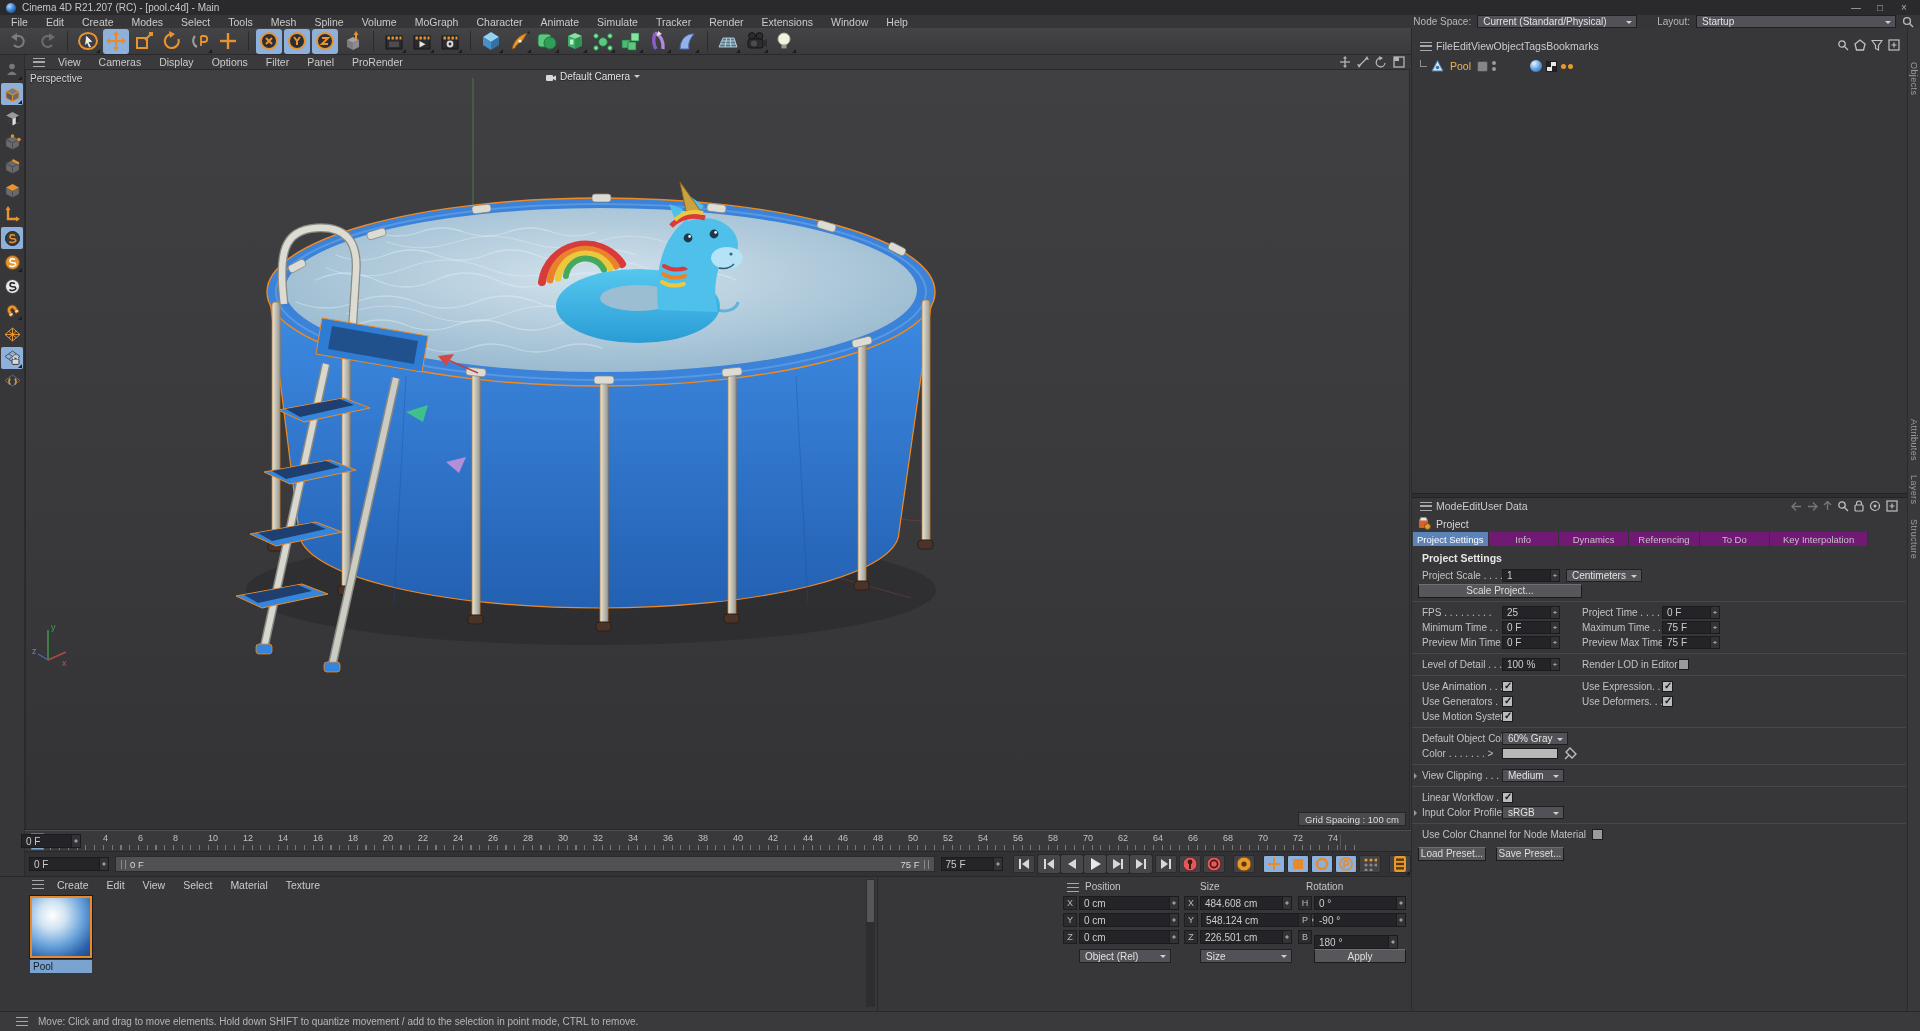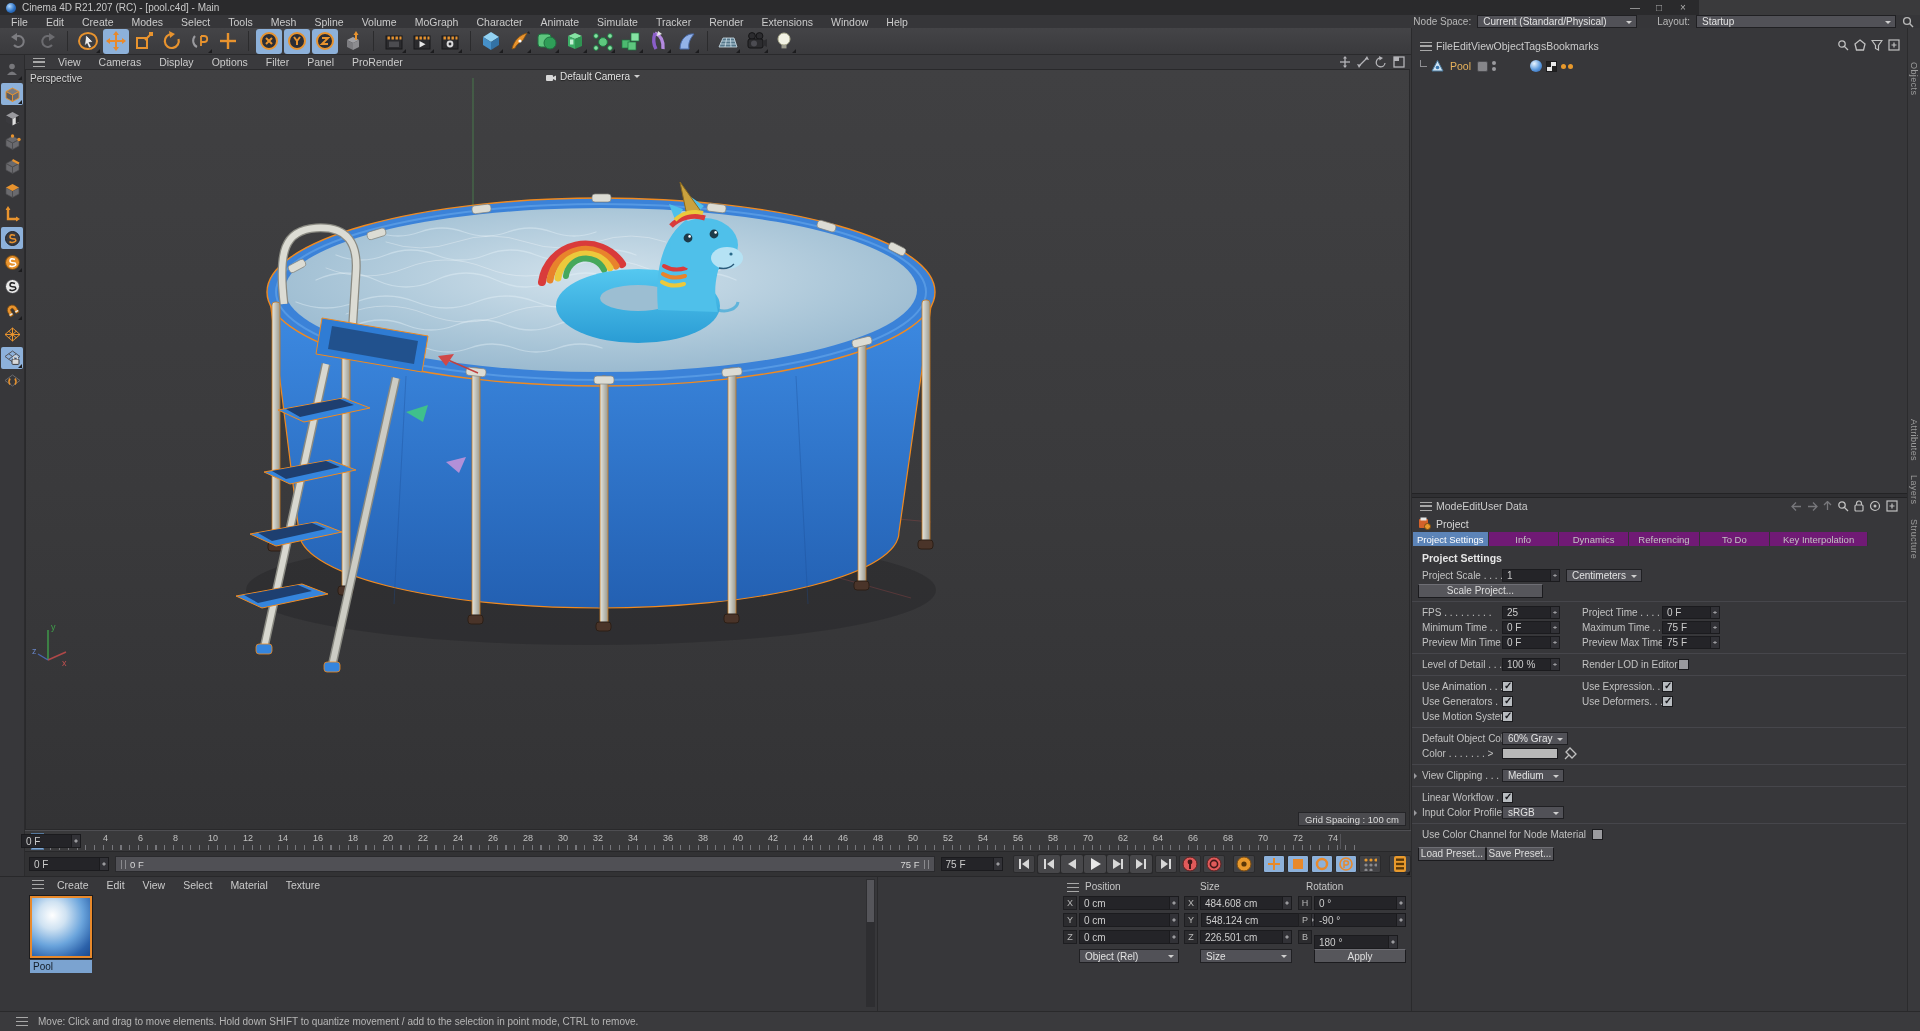--- a/index.html
+++ b/index.html
@@ -1,20 +1,20 @@
 <!DOCTYPE html>
 <html><head>
 <meta charset="utf-8">
 <style>
 *{margin:0;padding:0;box-sizing:border-box}
 html,body{background:#1e1e20}
 body{font-family:"Liberation Sans",sans-serif}
 #app{position:relative;width:1920px;height:1031px;background:#3a3a3c;color:#c6c6c6;font-size:11px;overflow:hidden}
 
-.titlebar{position:absolute;left:0;top:0;width:1699px;height:15px;background:#2a2a2c;display:flex;align-items:center;gap:6px;padding:0 6px;font-size:10px;color:#c8c8c8}
+.titlebar{position:absolute;left:0;top:0;width:1920px;height:15px;background:#2a2a2c;display:flex;align-items:center;gap:6px;padding:0 6px;font-size:10px;color:#c8c8c8}
 .c4dlogo{width:10px;height:10px;border-radius:50%;background:radial-gradient(circle at 35% 32%,#aed8ff,#2e72c4 55%,#16488a)}
 .wctl{margin-left:auto;display:flex;gap:4px}
 .wbtn{width:20px;text-align:center;color:#aeaeae;font-size:10px;line-height:14px}
 
 .menubar{position:absolute;left:0;top:15px;width:1920px;height:13px;background:#363639;display:flex;align-items:center;padding-left:2px;font-size:10.5px;color:#cbcbcb}
 .menubar .mi,.vpmenu .mi,.pmenu .mi{padding:0 9px;white-space:nowrap}
 .mbright{margin-left:auto;display:flex;align-items:center;gap:6px;padding-right:6px;font-size:10px;color:#b8b8b8}
 .dd{height:13px;background:#515157;border:1px solid #202023;display:flex;align-items:center;padding:0 15px 0 5px;font-size:10px;color:#e2e2e2;position:relative;white-space:nowrap}
 .dd::after{content:"";position:absolute;right:4px;top:5px;border:3px solid transparent;border-top-color:#cfcfcf}
 
@@ -954,21 +954,21 @@
     <div class="fld cfld" style="left:436px;top:36px;width:92px">
         <span class="val">-90 °</span>
         <span class="spin"></span>
       </div>
     <span class="axl" style="left:420px;top:53px">B</span>
     <div class="fld cfld" style="left:436px;top:58px;width:84px">
         <span class="val">180 °</span>
         <span class="spin"></span>
       </div>
 
-    <span class="dd cdd" style="left:201px;top:72px;width:100px">
+    <span class="dd cdd" style="left:201px;top:72px;width:92px">
         <span>Object (Rel)</span>
       </span>
     <span class="dd cdd" style="left:322px;top:72px;width:92px">
         <span>Size</span>
       </span>
     <div class="pbtn" style="position:absolute;left:436px;top:72px;width:92px">Apply</div>
   </div>
 
   <div class="statusbar">
     <span class="ham"></span>
@@ -1089,21 +1089,21 @@
               <span class="fld">
                 <span class="val">1</span>
                 <span class="spin"></span>
               </span>
             </span>
           <span class="dd" style="width:76px;margin-left:6px">
               <span>Centimeters</span>
             </span>
         </div>
         <div class="arow">
-            <div class="pbtn" style="width:125px;margin-left:-4px">Scale Project...</div>
+            <div class="pbtn" style="width:164px;margin-left:-4px">Scale Project...</div>
           </div>
         <div class="adiv"></div>
 
         <div class="arow">
           <span class="albl">FPS . . . . . . . . .</span>
           <span class="afld">
               <span class="fld">
                 <span class="val">25</span>
                 <span class="spin"></span>
               </span>
@@ -1217,21 +1217,21 @@
             </span>
         </div>
         <div class="adiv"></div>
 
         <div class="arow">
           <span style="margin-right:6px">Use Color Channel for Node Material</span>
           <span class="cb"></span>
         </div>
         <div class="arow" style="margin-top:6px">
           <div class="pbtn" style="width:68px;margin-left:-4px">Load Preset...</div>
-          <div class="pbtn" style="width:68px;">Save Preset...</div>
+          <div class="pbtn" style="width:68px;margin-left:10px">Save Preset...</div>
         </div>
       </div>
     </div>
 
     <div class="vstrip">
       <span class="vtab" style="margin-top:34px">Objects</span>
       <span class="vgap"></span>
       <span style="display:flex;flex-direction:column;align-items:center">
           <span class="vtab">Attributes</span>
           <span class="vtab">Layers</span>

